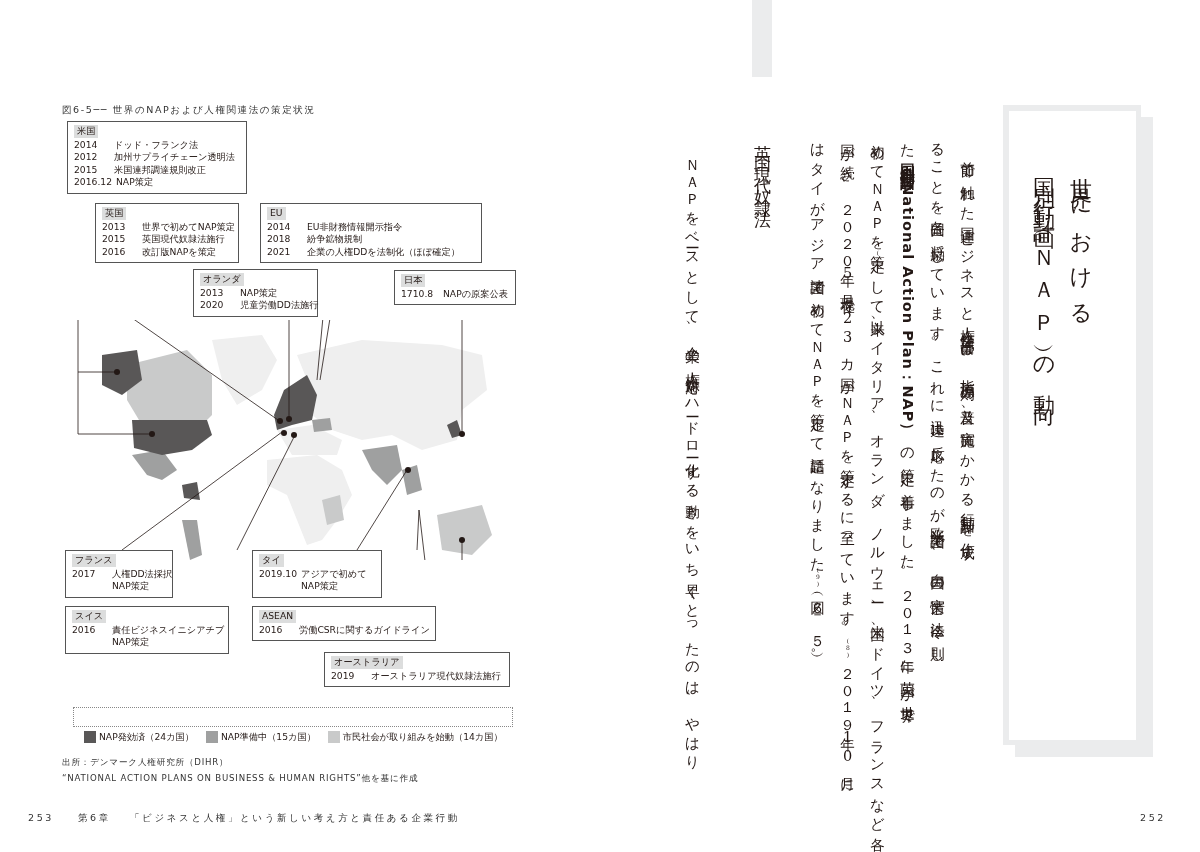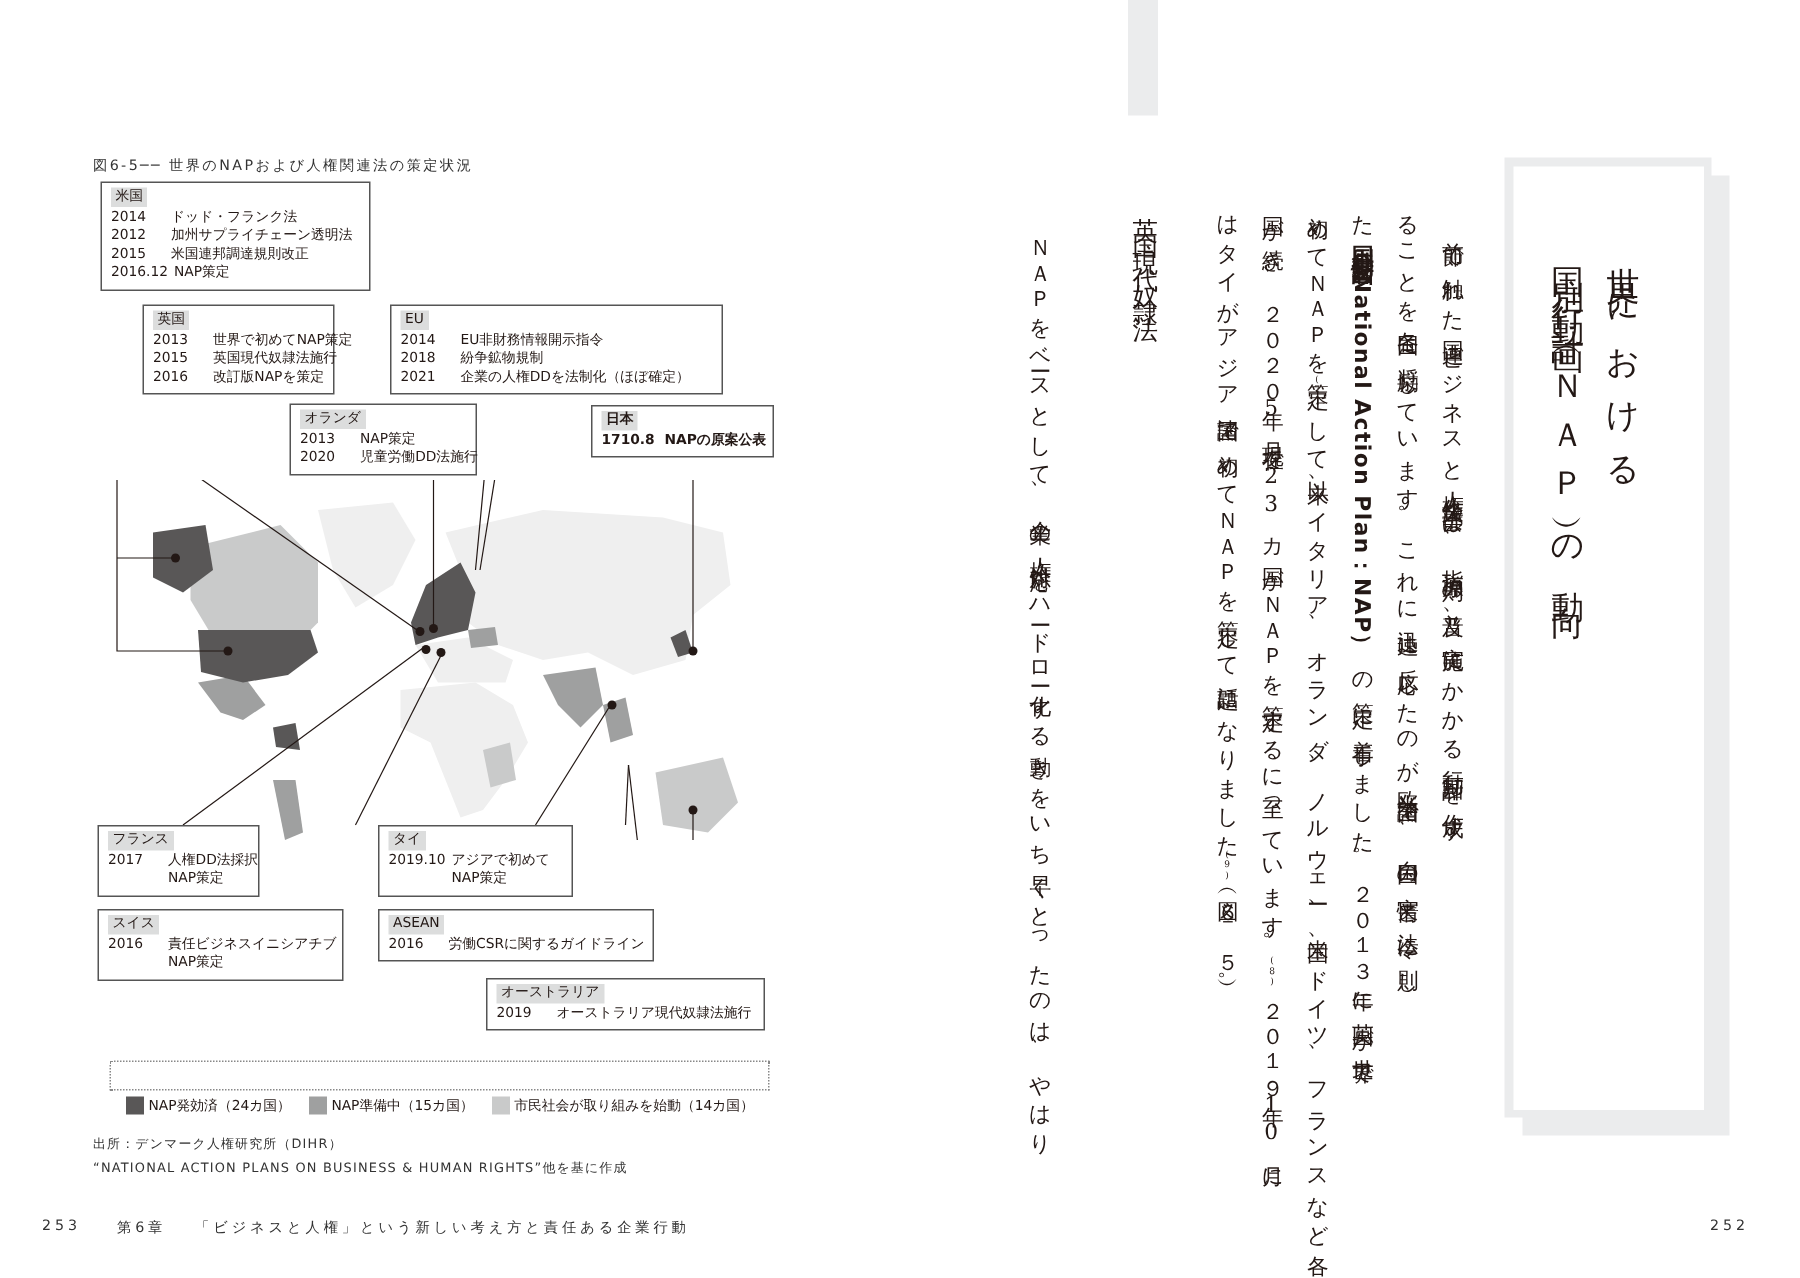--- a/index.html
+++ b/index.html
@@ -138,21 +138,21 @@
   <div class="row">
       <span class="yr wide">2015</span>
       <span class="ev">米国連邦調達規則改正</span>
     </div>
   <div class="row">
       <span class="yr mid">2016.12</span>
       <span class="ev">NAP策定</span>
     </div>
 </div>
 
-<div class="callout" style="left:95px; top:203px; width:128px;">
+<div class="callout" style="left:95px; top:203px; width:144px;">
   <span class="tag">英国</span>
   <div class="row">
       <span class="yr wide">2013</span>
       <span class="ev">世界で初めてNAP策定</span>
     </div>
   <div class="row">
       <span class="yr wide">2015</span>
       <span class="ev">英国現代奴隷法施行</span>
     </div>
   <div class="row">
@@ -182,21 +182,21 @@
   <div class="row">
       <span class="yr wide">2013</span>
       <span class="ev">NAP策定</span>
     </div>
   <div class="row">
       <span class="yr wide">2020</span>
       <span class="ev">児童労働DD法施行</span>
     </div>
 </div>
 
-<div class="callout" style="left:394px; top:270px; width:122px;font-weight:bold;">
+<div class="callout" style="left:394px; top:270px; width:122px;">
   <span class="tag">日本</span>
   <div class="row">
       <span class="yr mid">1710.8</span>
       <span class="ev">NAPの原案公表</span>
     </div>
 </div>
 
 <div class="callout" style="left:65px; top:550px; width:108px;">
   <span class="tag">フランス</span>
   <div class="row">

